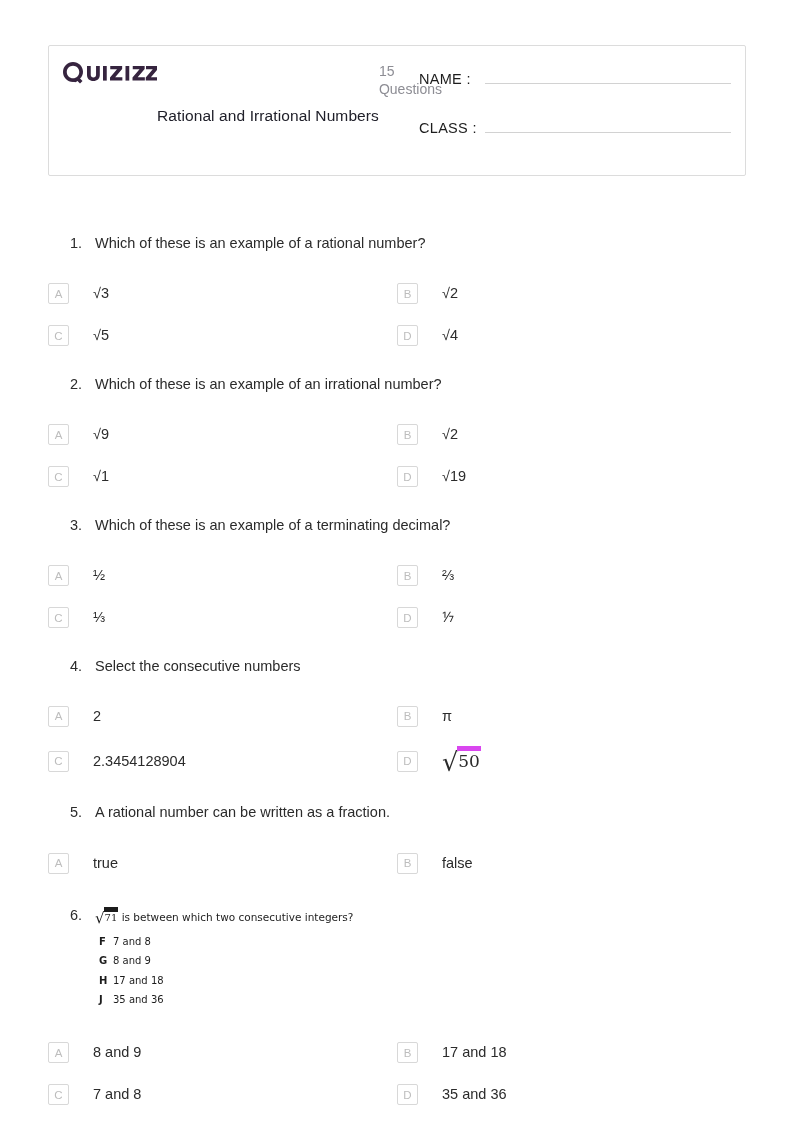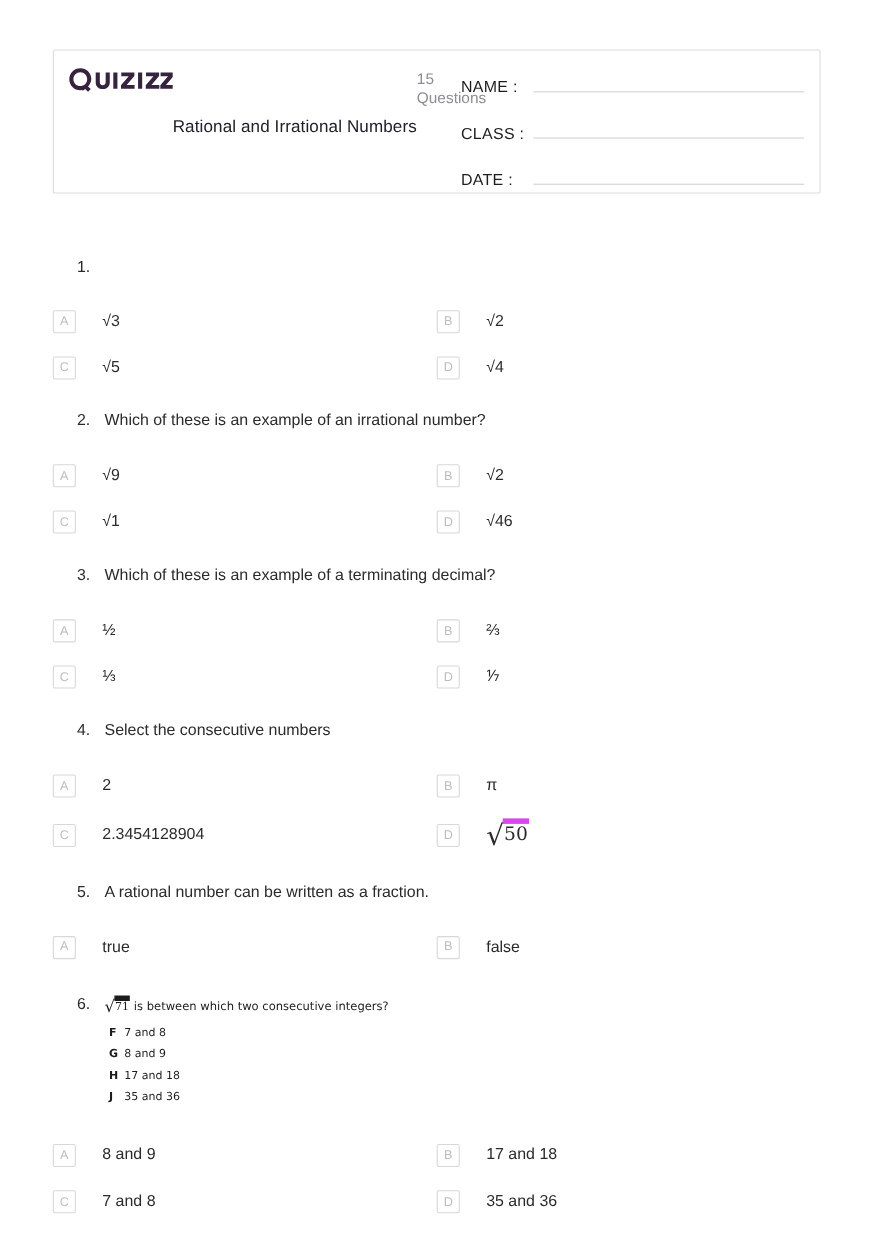--- a/index.html
+++ b/index.html
@@ -235,33 +235,30 @@
       <div class="field-row">
         <span class="field-label">NAME :</span>
         <span class="field-line"></span>
       </div>
 
       <div class="field-row">
         <span class="field-label">CLASS :</span>
         <span class="field-line"></span>
       </div>
 
-      <div class="field-row">
-        <span class="field-label">DATE  :</span>
-        <span class="field-line"></span>
-      </div>
 
     </div>
   </div>
 
   <div class="questions">
 
     <div class="question-block">
       <div class="q-head">
         <span class="q-num">1.</span>
+        <span class="q-text">Which of these is an example of a rational number?</span>
       </div>
       <div class="options">
         <div class="option">
           <span class="opt-letter">A</span>
           <span class="opt-text">√3</span>
         </div>
         <div class="option">
           <span class="opt-letter">B</span>
           <span class="opt-text">√2</span>
         </div>
@@ -291,21 +288,21 @@
         <div class="option">
           <span class="opt-letter">B</span>
           <span class="opt-text">√2</span>
         </div>
         <div class="option">
           <span class="opt-letter">C</span>
           <span class="opt-text">√1</span>
         </div>
         <div class="option">
           <span class="opt-letter">D</span>
-          <span class="opt-text">√46</span>
+          <span class="opt-text">√19</span>
         </div>
       </div>
     </div>
 
     <div class="q-gap"></div>
 
     <div class="question-block">
       <div class="q-head">
         <span class="q-num">3.</span>
         <span class="q-text">Which of these is an example of a terminating decimal?</span>

